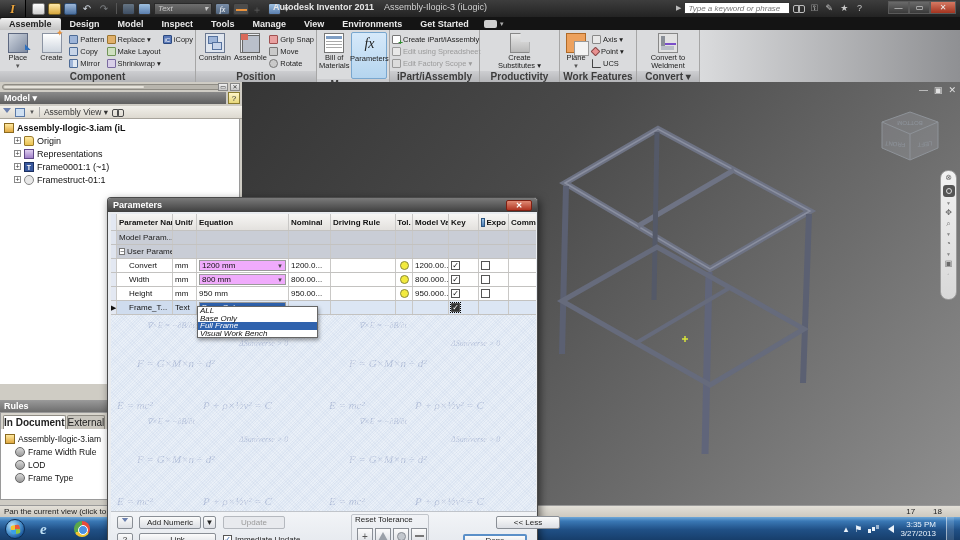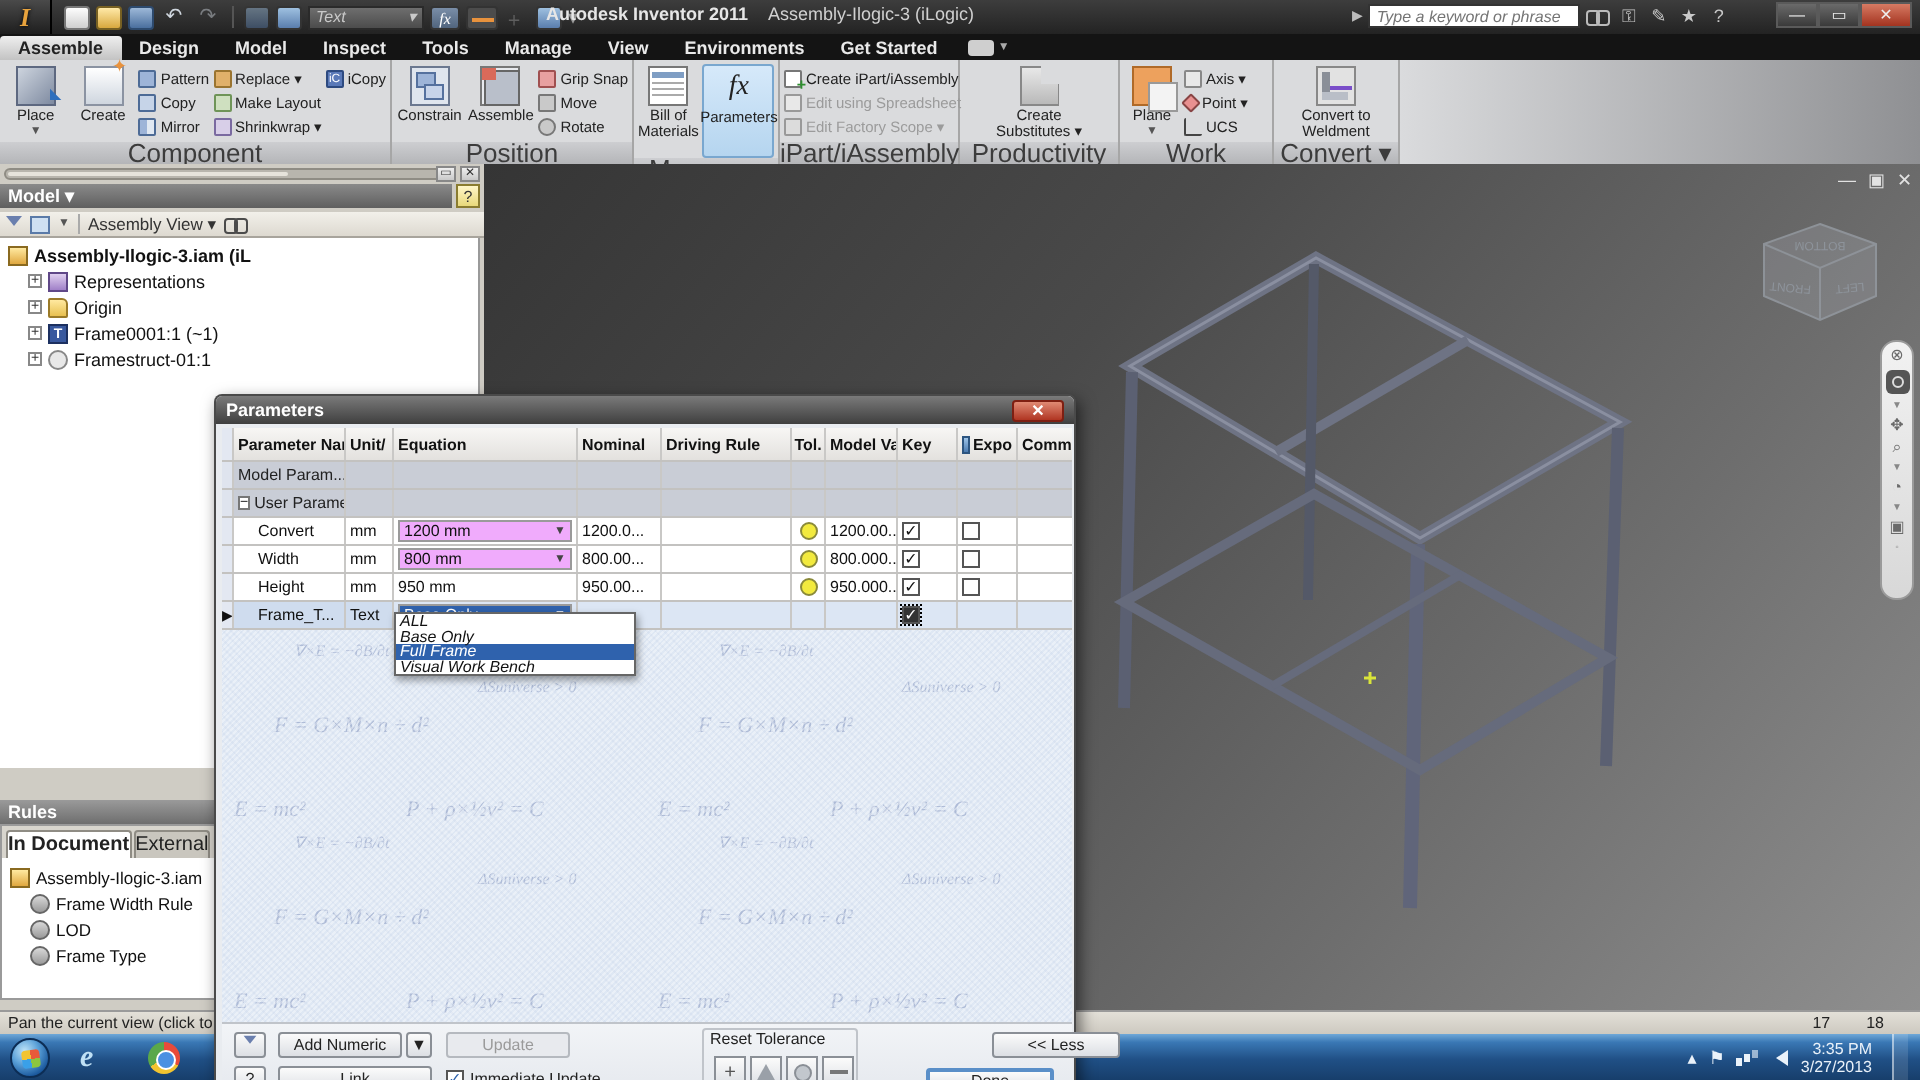--- a/index.html
+++ b/index.html
@@ -55,22 +55,22 @@
   .rtab.active { background:linear-gradient(#efefef,#c3c3c3); color:#222; border-radius:2px 2px 0 0; }
   #tab-extra { margin-left:6px; display:flex; align-items:center; gap:2px; padding-bottom:2px;}
   #cam-ico { width:13px; height:8px; background:#cfcfcf; border-radius:2px; }
   #tab-extra .dd { color:#aaa; font-size:6px; }
 
   
   #ribbon { left:0; top:30px; width:960px; height:52px;
     background:linear-gradient(90deg,#dadbdd 0 700px,#8f9093 100%); display:flex; }
   .rpanel { height:52px; border-right:1px solid #a6a6a6; display:flex; flex-direction:column; }
   .rp-body { flex:1; display:flex; align-items:flex-start; padding:2px 2px 0; gap:2px; }
-  .rp-label { height:11px; background:linear-gradient(#cdced1,#b4b5b8); font-size:13px; color:#3c3c3c;
-    text-align:center; line-height:11px; }
+  .rp-label { height:11px; background:linear-gradient(#cdced1,#b4b5b8); font-size:10px; color:#3c3c3c;
+    text-align:center; line-height:11px;font-weight:bold; }
   .bigbtn { width:34px; display:flex; flex-direction:column; align-items:center; font-size:7.5px;
     color:#222; text-align:center; line-height:8px; padding-top:1px; }
   .bigbtn .bico { width:20px; height:20px; margin-bottom:1px; position:relative; }
   .bigbtn .dd { font-size:6px; color:#555; }
   .smallcol { display:flex; flex-direction:column; gap:1px; padding-top:2px; }
   .smallbtn { display:flex; align-items:center; gap:2px; font-size:7.5px; color:#222; height:11px; white-space:nowrap; }
   .smallbtn.disabled { color:#9b9b9b; }
   .sico { width:9px; height:9px; display:inline-block; border-radius:1px; }
   
   .i-place { background:linear-gradient(135deg,#cdd4de,#7e8aa0); border:1px solid #5d6880; }
@@ -576,27 +576,27 @@
         <span><span>Assembly View</span> ▾</span>
         <span class="tb-ico binoc" style="filter:brightness(.4)"></span>
       </div>
       <div class="abs" id="model-tree">
         <div class="titem">
           <span class="ticon ti-asm"></span>
           <span style="font-weight:bold">Assembly-Ilogic-3.iam (iL</span>
         </div>
         <div class="titem indent1">
           <span class="expand">+</span>
+          <span class="ticon ti-folder"></span>
+          <span>Origin</span>
+        </div>
+        <div class="titem indent1">
+          <span class="expand">+</span>
           <span class="ticon ti-rep"></span>
           <span>Representations</span>
-        </div>
-        <div class="titem indent1">
-          <span class="expand">+</span>
-          <span class="ticon ti-folder"></span>
-          <span>Origin</span>
         </div>
         <div class="titem indent1">
           <span class="expand">+</span>
           <span class="ticon ti-frame">T</span>
           <span>Frame0001:1 (~1)</span>
         </div>
         <div class="titem indent1">
           <span class="expand">+</span>
           <span class="ticon ti-struct"></span>
           <span>Framestruct-01:1</span>

